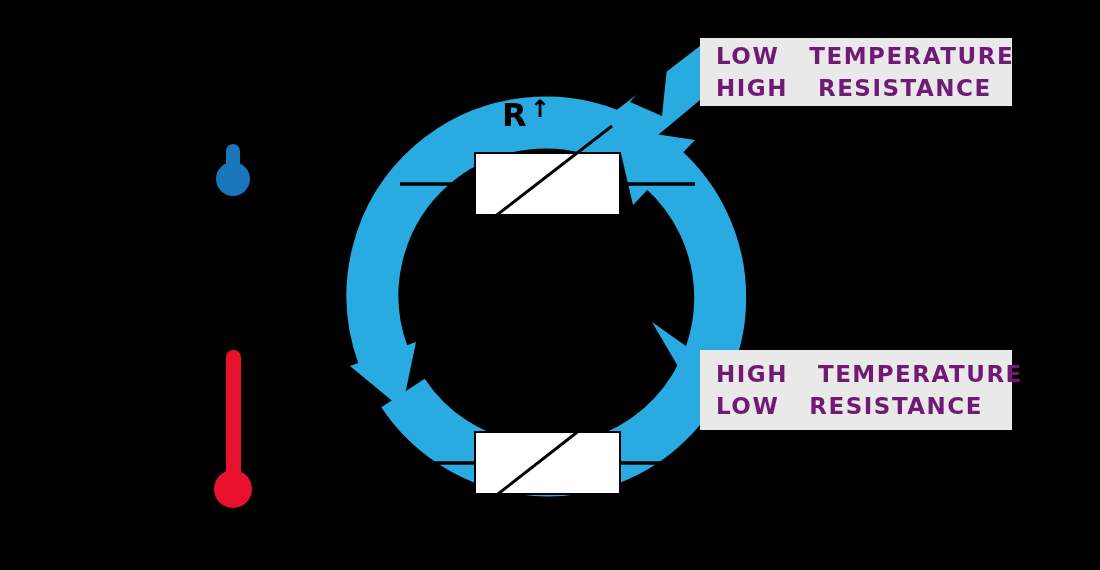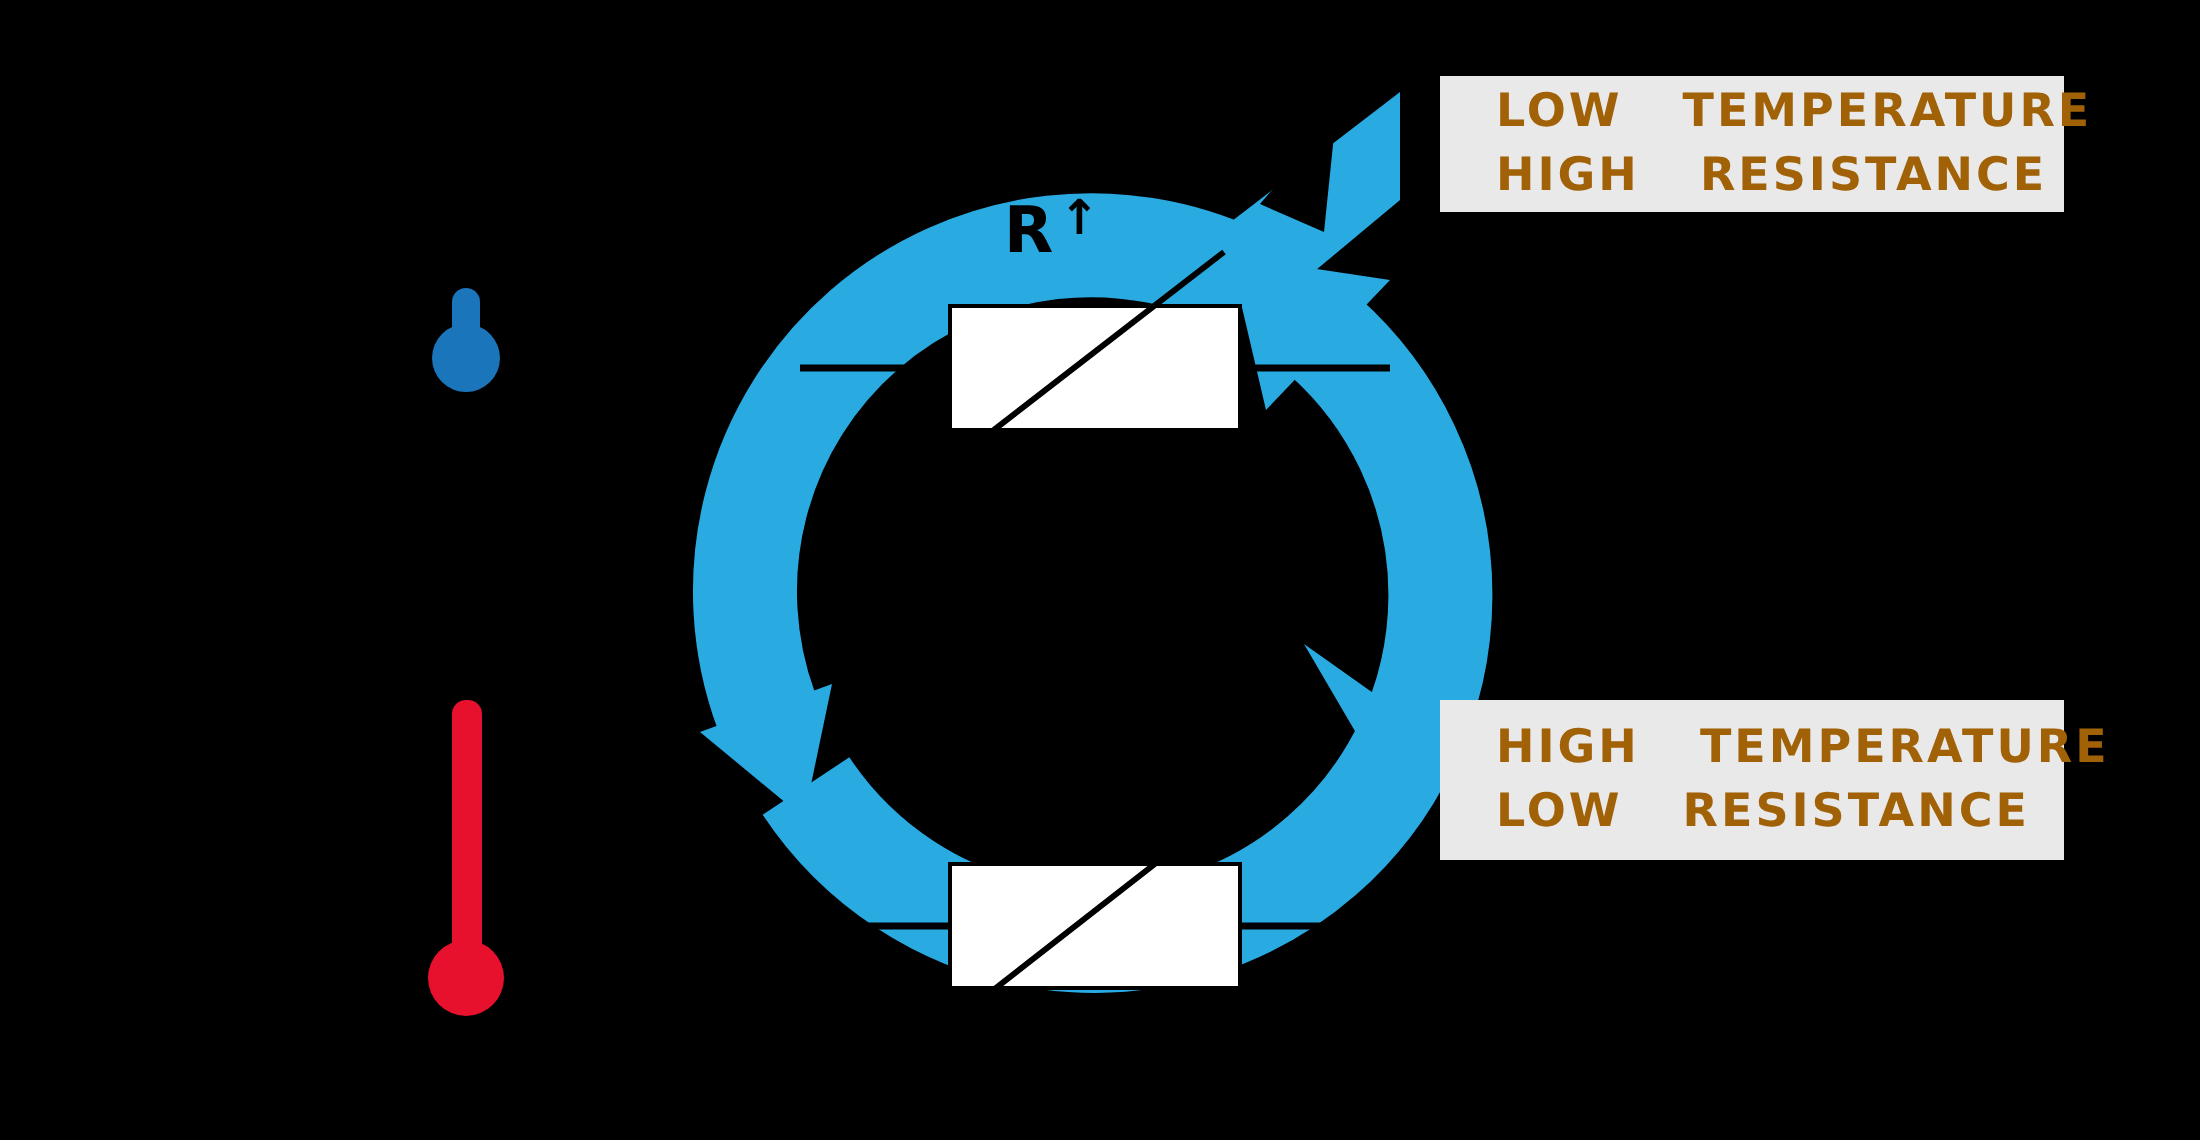--- a/index.html
+++ b/index.html
@@ -3,23 +3,23 @@
 <meta charset="utf-8">
 <style>
   html,body { margin:0; padding:0; background:#000; }
   .canvas {
     position:relative; width:1100px; height:570px;
     background:#000000; overflow:hidden;
     font-family:"DejaVu Sans", sans-serif;
   }
   .canvas svg { position:absolute; left:0; top:0; }
   .callout {
-    position:absolute; background:#E9E9E9; color:#a16207;
+    position:absolute; background:#E9E9E9; color:#701a75;
     display:flex; flex-direction:column; justify-content:center;
-    padding:8px 28px; box-sizing:border-box;margin-left:20px;
+    padding:8px 16px; box-sizing:border-box;
   }
   .callout .line {
     display:flex; gap:30px;
     font-size:23px; font-weight:700; letter-spacing:1.5px; line-height:32px;
     white-space:nowrap;
   }
   #callout-top { left:700px; top:38px; width:312px; height:68px; }
   #callout-bottom { left:700px; top:350px; width:312px; height:80px; }
   .r-label {
     position:absolute; left:502px; top:96px;

